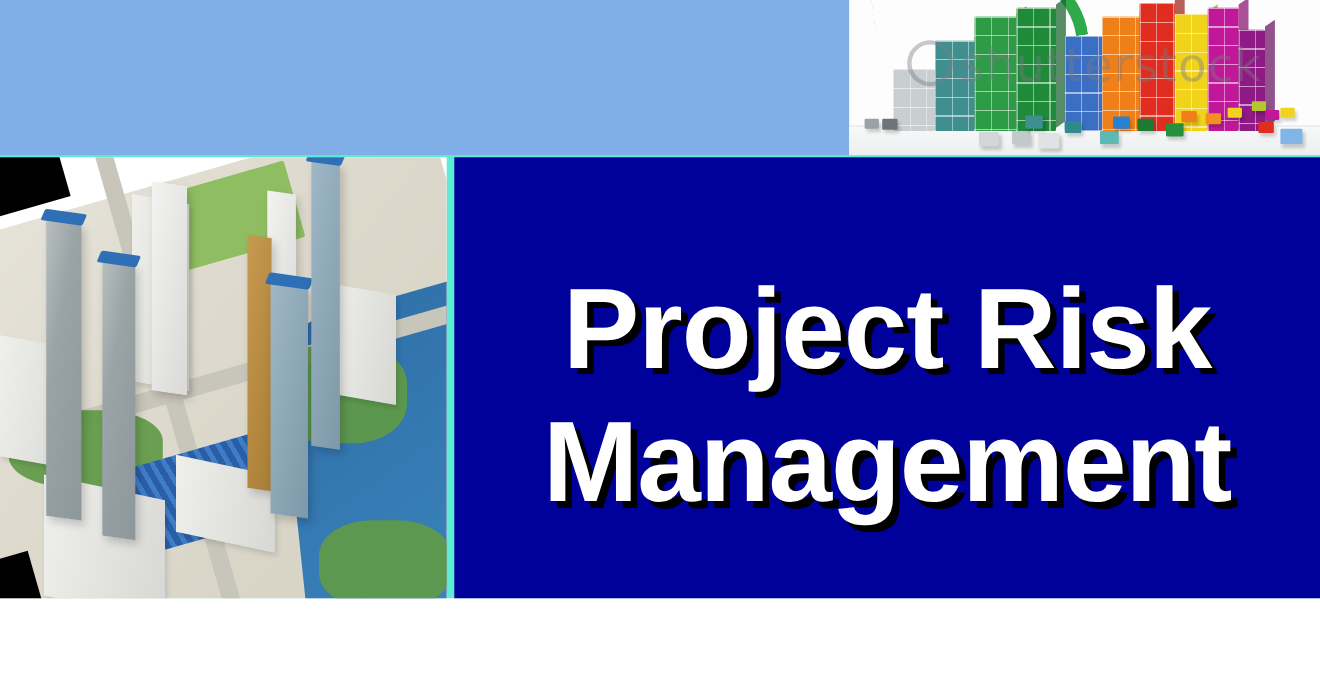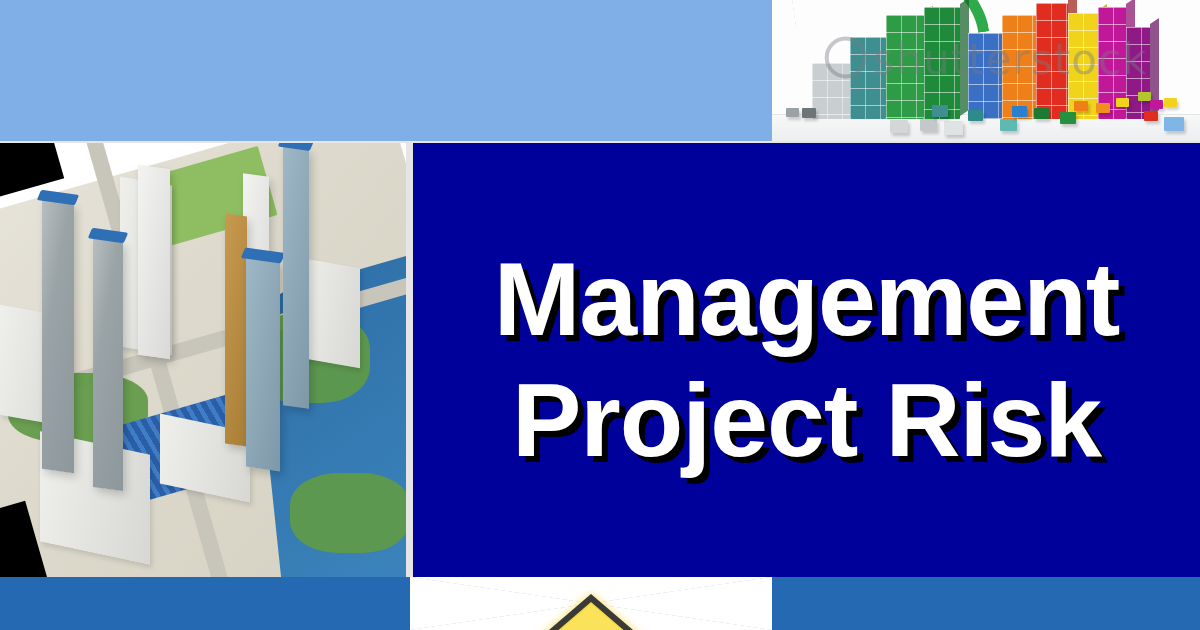--- a/index.html
+++ b/index.html
@@ -7,23 +7,23 @@
     padding: 0;
     background: #ffffff;
   }
   body {
     font-family: "Liberation Sans", sans-serif;
   }
 
   #canvas {
     position: relative;
     width: 1200px;
-    height: 630px;
+    height: 544px;
     overflow: hidden;
-    background: #e5e5e5;
+    background: #5eead4;
   }
 
   
   .top-band {
     position: absolute;
     left: 0; top: 0;
     width: 772px; height: 141px;
     background: #7fafe6;
   }
 
@@ -378,22 +378,22 @@
     <div class="tower glass" style="left:283px;top:4px;width:26px;height:260px;transform:skewY(8deg);">
       <span class="cap"></span>
     </div>
 
     <div class="corner-black tl"></div>
     <div class="corner-black bl"></div>
   </div>
 
   <div class="title-panel">
     <div class="title-block">
+      <div class="title-line">Project Risk</div>
       <div class="title-line">Management</div>
-      <div class="title-line">Project Risk</div>
     </div>
   </div>
 
   <div class="bottom-band"></div>
 
   <div class="warning-photo">
     <div class="diag"></div>
     <div class="warn-tri"></div>
     <div class="warn-tri-in"></div>
     <div class="warn-tri-hl"></div>

